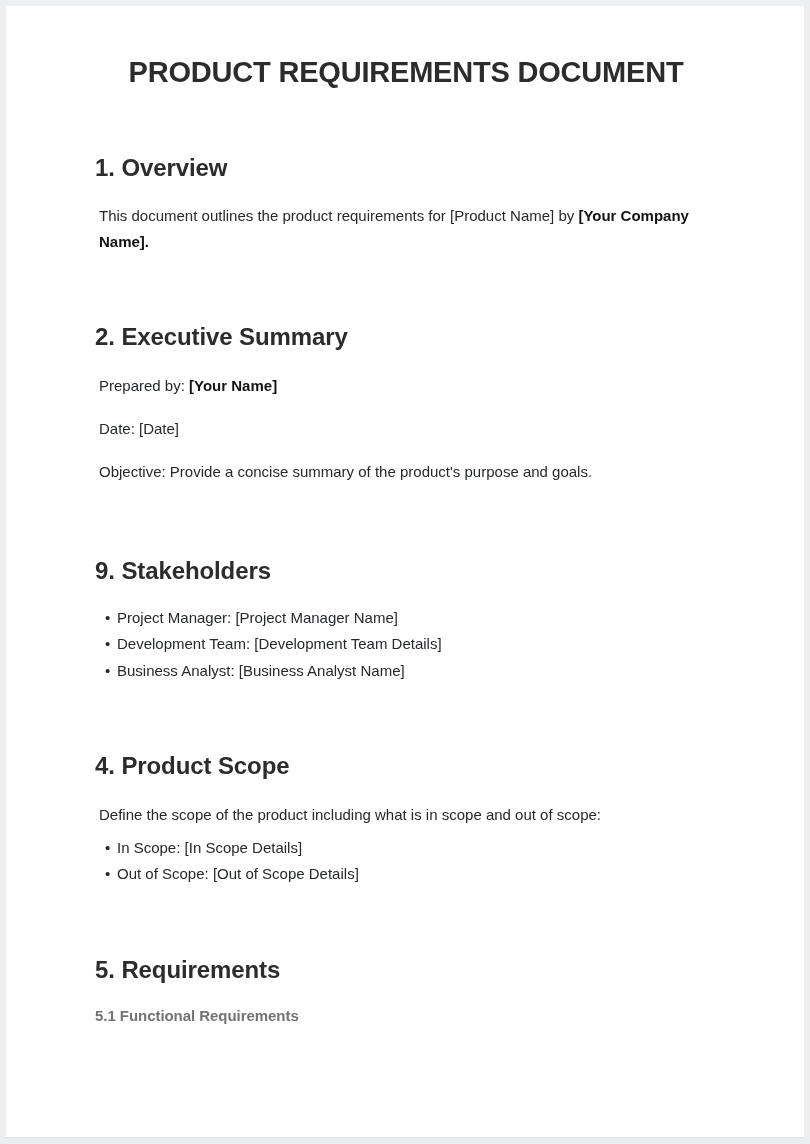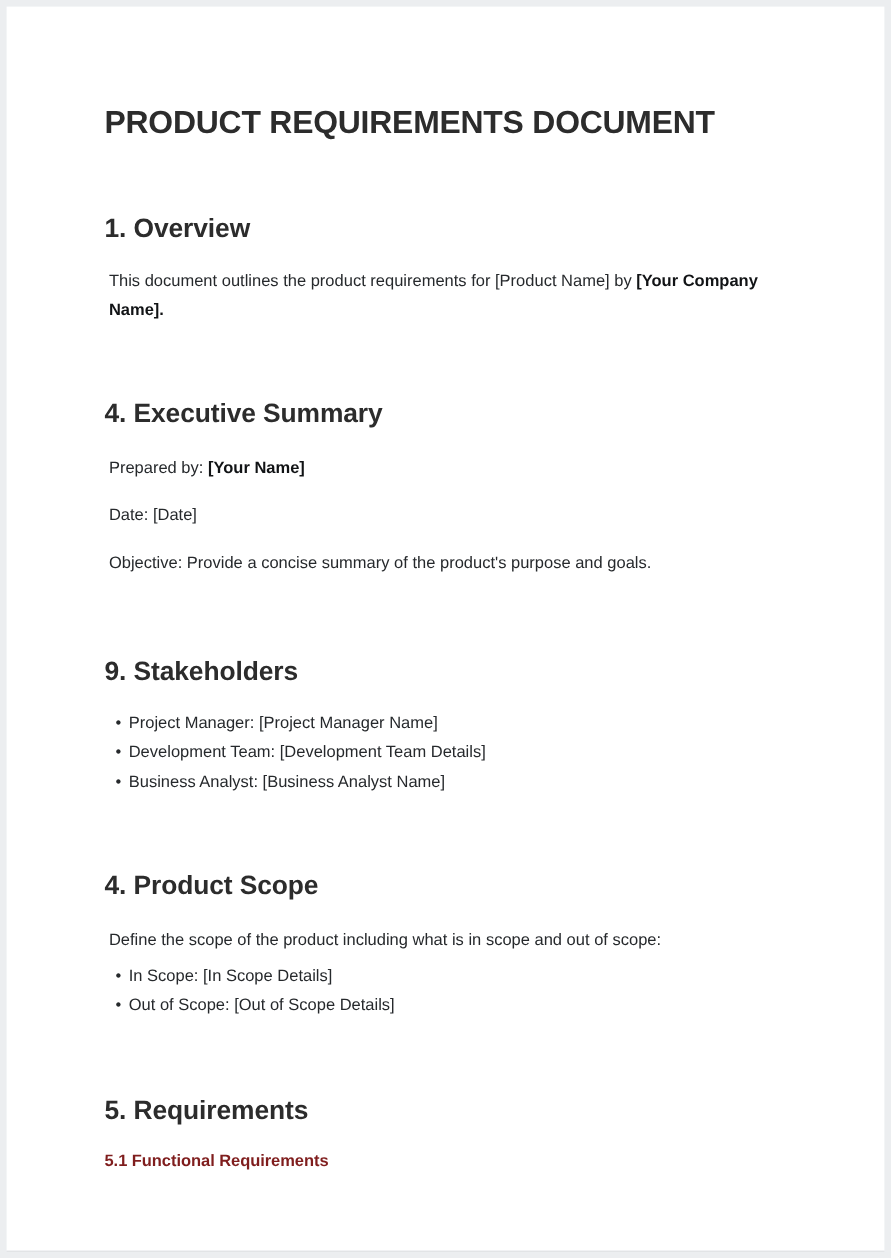--- a/index.html
+++ b/index.html
@@ -32,21 +32,22 @@
     background: #dfe1e4;
   }
   .content {
     position: absolute;
     left: 89px;
     top: 0;
     width: 622px;
   }
   .doc-title {
     margin: 0;
-    padding-top: 88px;
+    padding-top: 48px;
+    text-align: center;
     font-size: 29px;
     font-weight: bold;
     letter-spacing: -0.2px;
     color: #2c2c2c;
     line-height: 1.25;
   }
   .section {
     margin: 0;
   }
   .section-heading {
@@ -54,21 +55,21 @@
     font-size: 24px;
     font-weight: bold;
     color: #2c2c2c;
     line-height: 1.3;
     letter-spacing: -0.1px;
   }
   .sub-heading {
     margin: 0;
     font-size: 15px;
     font-weight: bold;
-    color: #7f1d1d;
+    color: #737373;
     line-height: 1.35;
     letter-spacing: -0.05px;
   }
   .para {
     margin: 4px;
     font-size: 15px;
     color: #26292c;
     line-height: 26px;
   }
   .para b {
@@ -117,21 +118,21 @@
 
     <section class="section">
       <h2 class="section-heading">1. Overview</h2>
       <div class="gap-head-to-body"></div>
       <p class="para"><span>This document outlines the product requirements for [Product Name] by </span><b>[Your Company Name]</b><b>.</b></p>
     </section>
 
     <div class="gap-section"></div>
 
     <section class="section">
-      <h2 class="section-heading">4. Executive Summary</h2>
+      <h2 class="section-heading">2. Executive Summary</h2>
       <div class="gap-head-to-body"></div>
       <p class="para"><span>Prepared by: </span><b>[Your Name]</b></p>
       <div class="gap-para"></div>
       <p class="para">Date: [Date]</p>
       <div class="gap-para"></div>
       <p class="para">Objective: Provide a concise summary of the product's purpose and goals.</p>
     </section>
 
     <div class="gap-section-lg"></div>
 

